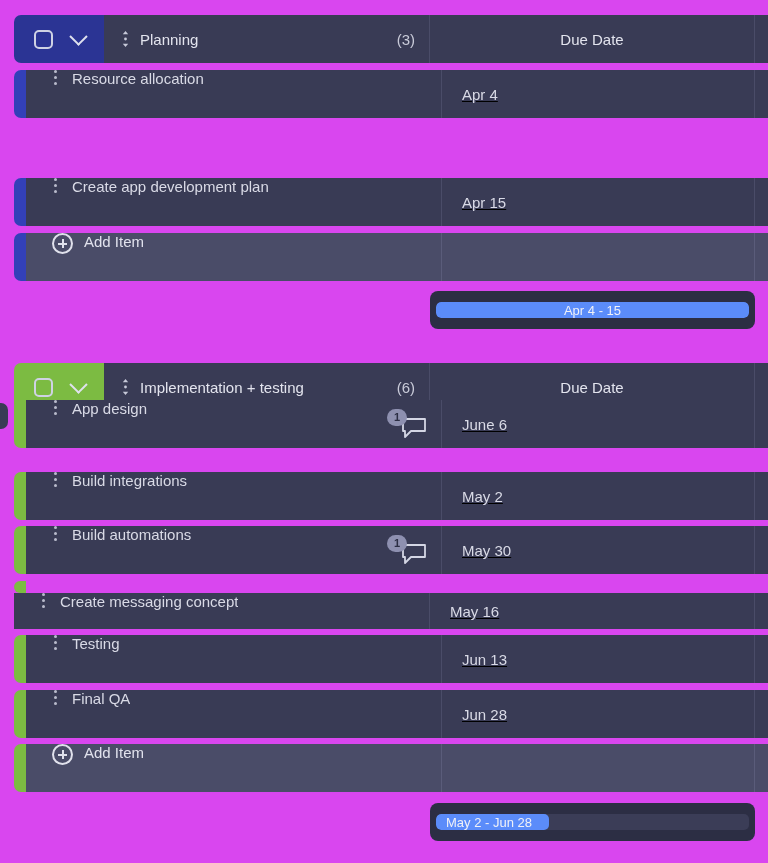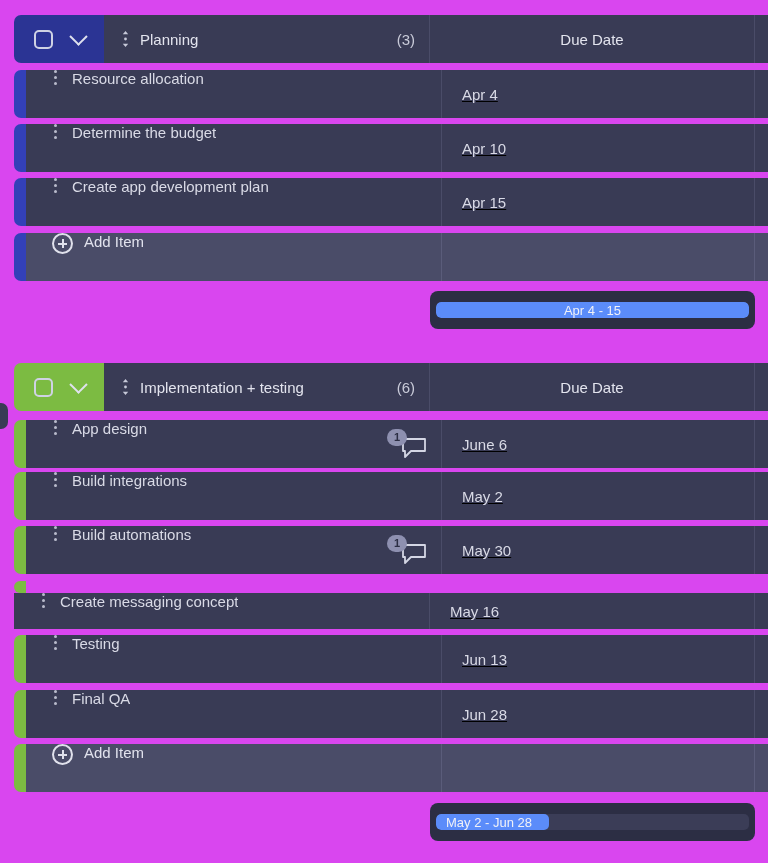--- a/index.html
+++ b/index.html
@@ -319,37 +319,20 @@
           </span>
         <span class="task-label">Resource allocation</span>
       </div>
       <div class="cell-date">
         <span class="date-label">Apr 4</span>
       </div>
       <div class="cell-tail"></div>
     </div>
   </div>
 
-  <div class="row" style="top:124px;">
-    <div class="strip blue"></div>
-    <div class="row-body">
-      <div class="cell-name">
-        <span class="handle">
-            <i></i>
-            <i></i>
-            <i></i>
-          </span>
-        <span class="task-label">Determine the budget</span>
-      </div>
-      <div class="cell-date">
-        <span class="date-label">Apr 10</span>
-      </div>
-      <div class="cell-tail"></div>
-    </div>
-  </div>
 
   <div class="row" style="top:178px;">
     <div class="strip blue"></div>
     <div class="row-body">
       <div class="cell-name">
         <span class="handle">
             <i></i>
             <i></i>
             <i></i>
           </span>
@@ -396,21 +379,21 @@
       </span>
       <span class="gh-title">Implementation + testing</span>
       <span class="gh-count">(6)</span>
     </div>
     <div class="gh-due">Due Date</div>
     <div class="gh-tail"></div>
   </div>
 
   <div class="edge-nub" style="top:403px;"></div>
 
-  <div class="row" style="top:420px;">
+  <div class="row" style="top:400px;">
     <div class="strip green"></div>
     <div class="row-body">
       <div class="cell-name">
         <span class="handle">
             <i></i>
             <i></i>
             <i></i>
           </span>
         <span class="task-label">App design</span>
         <span class="comment">

